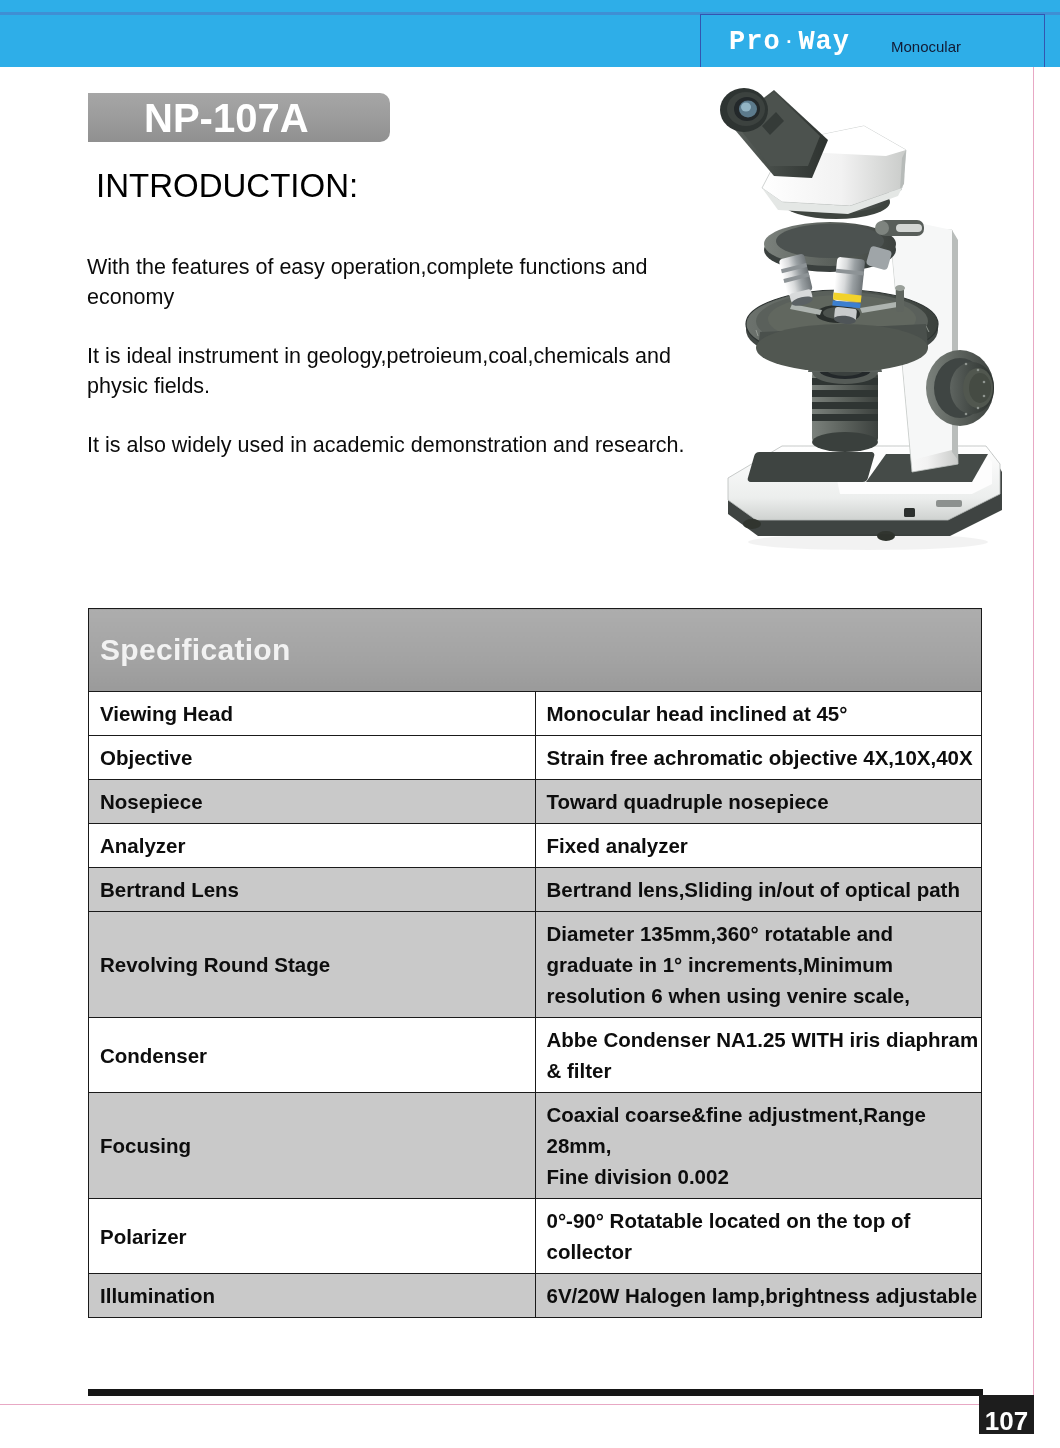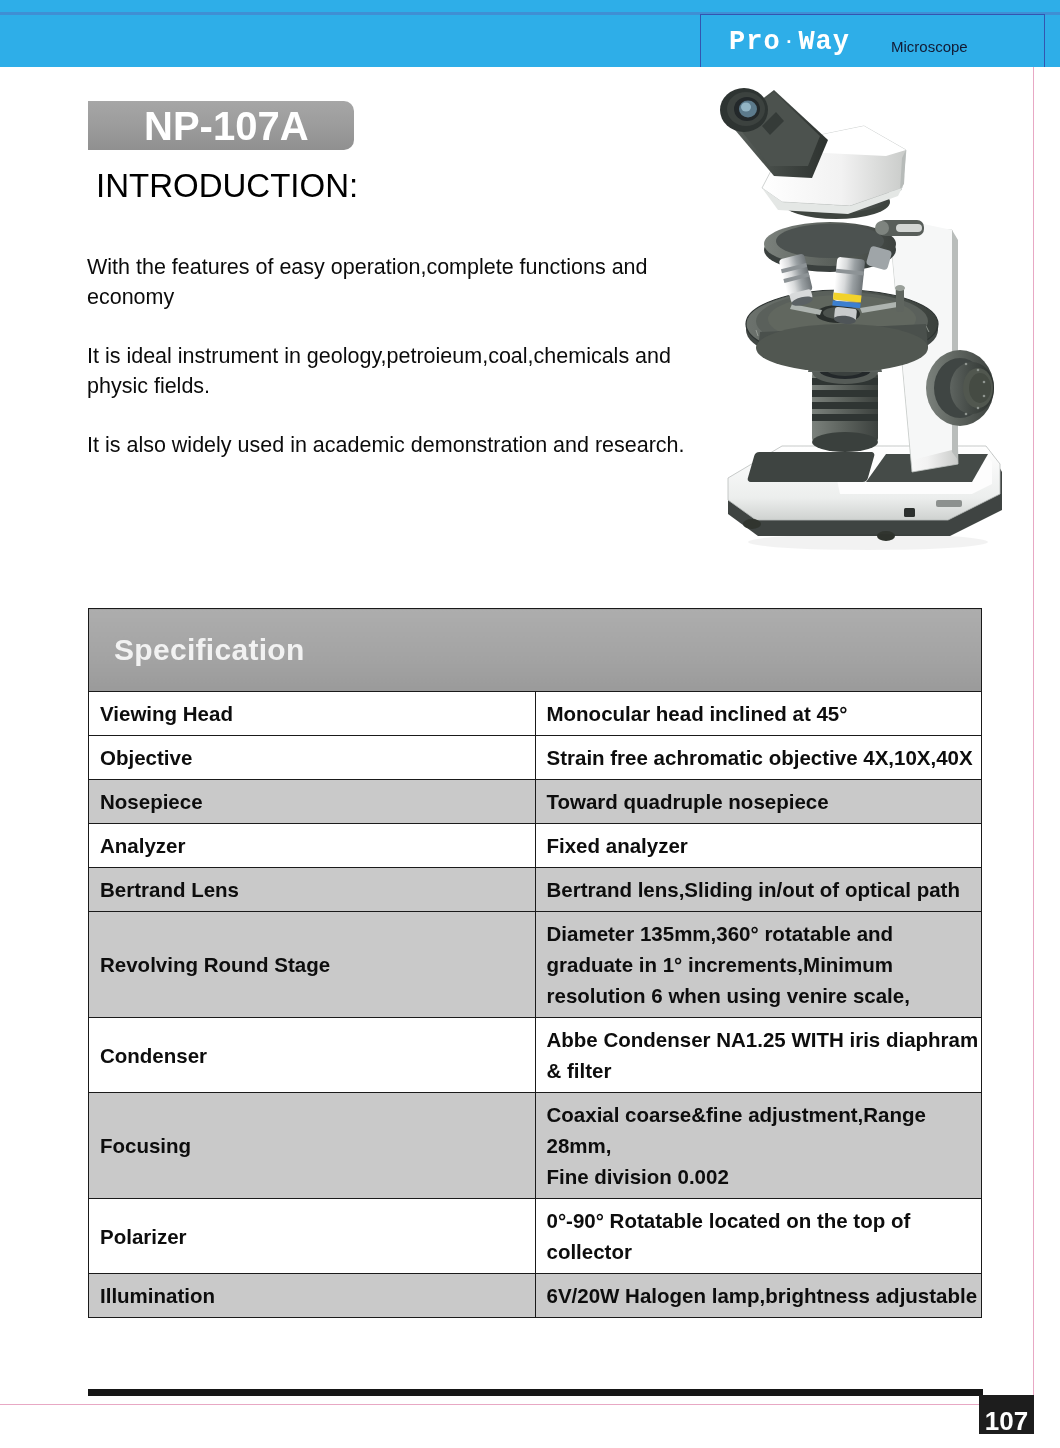--- a/index.html
+++ b/index.html
@@ -77,22 +77,22 @@
   .edge-h {
     position: absolute;
     left: 0; top: 1404px;
     width: 1034px; height: 1px;
     background: #e8a8c4;
   }
 
   
   .model-badge {
     position: absolute;
-    left: 88px; top: 101px;
-    width: 266px;
+    left: 88px; top: 93px;
+    width: 302px;
     height: 49px;
     border-radius: 0 10px 10px 0;
     background: linear-gradient(180deg, #a6a6a6 0%, #9b9b9b 55%, #909090 100%);
   }
   .model-badge span {
     position: absolute;
     left: 56px;
     top: 4px;
     font-size: 40px;
     font-weight: bold;
@@ -145,21 +145,21 @@
     padding: 0;
     vertical-align: middle;
   }
   .spec-head {
     background: linear-gradient(180deg, #adadad 0%, #a3a3a3 60%, #9a9a9a 100%);
     height: 82px;
     text-align: left;
   }
   .spec-head span {
     display: block;
-    padding-left: 25px;
+    padding-left: 11px;
     font-size: 30px;
     font-weight: bold;
     color: #f2f2f2;
     letter-spacing: 0.3px;
   }
   .c-key {
     width: 278px;
     font-size: 20.5px;
     font-weight: bold;
     color: #0d0d0d;
@@ -204,21 +204,21 @@
 
 <div class="page">
 
   <div class="banner">
     <div class="banner-rule"></div>
     <div class="banner-box"></div>
   </div>
   <div class="brand">
     <span>Pro</span><span class="dot">·</span><span>Way</span>
   </div>
-  <div class="brand-sub">Microscope</div>
+  <div class="brand-sub">Monocular</div>
 
   <div class="edge-v"></div>
   <div class="edge-h"></div>
 
   <div class="model-badge">
     <span>NP-107A</span>
   </div>
 
   <div class="intro-heading">INTRODUCTION:</div>
 

